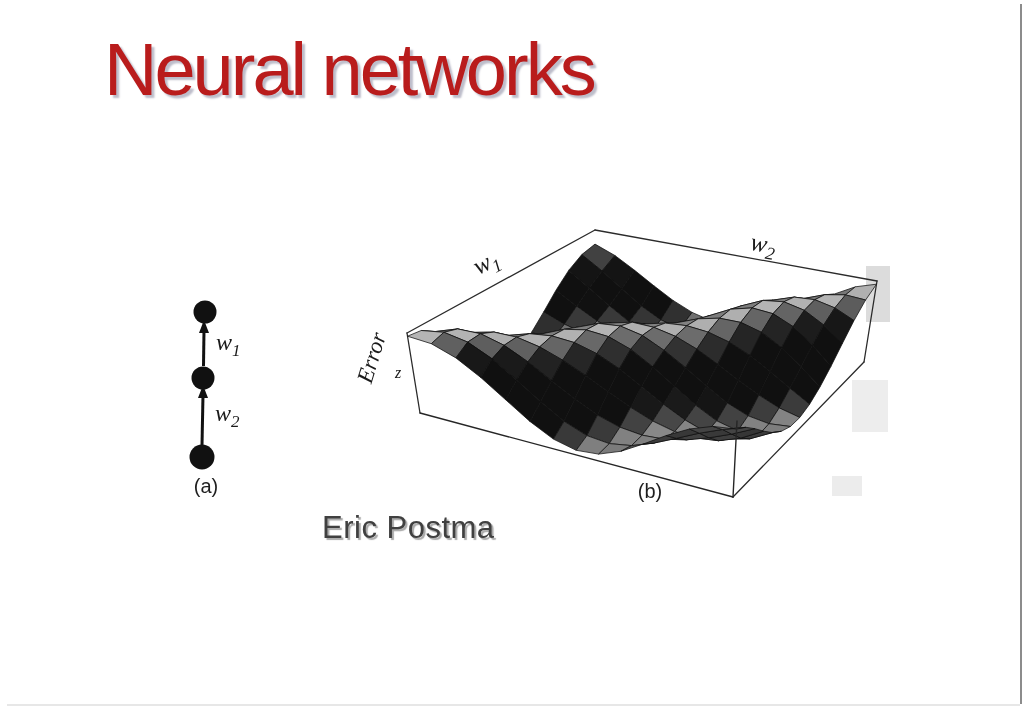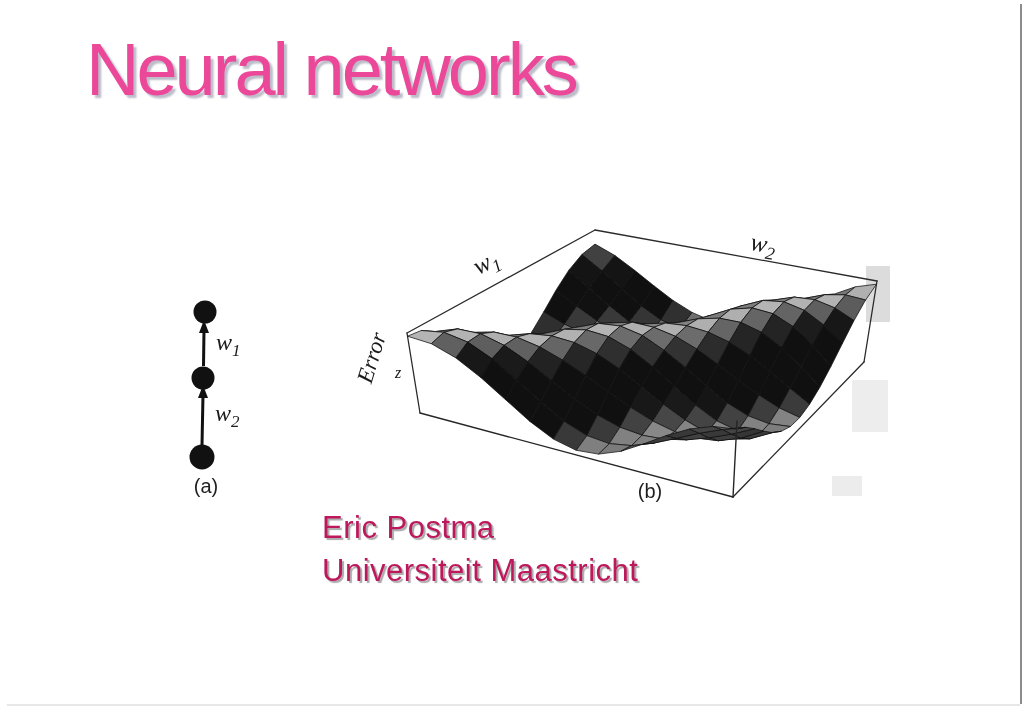--- a/index.html
+++ b/index.html
@@ -7,32 +7,32 @@
     width:1023px;height:708px;position:relative;overflow:hidden;
     background:#ffffff;font-family:"Liberation Sans",sans-serif;
   }
   .slide{position:absolute;inset:0;background:#fff}
   
   .edge-right{position:absolute;right:1px;top:4px;width:2px;height:700px;background:#8c8c8c}
   .edge-bottom{position:absolute;left:7px;right:3px;bottom:2px;height:2px;background:#e7e7e7}
 
   
   .title{
-    position:absolute;left:86px;top:28px;
+    position:absolute;left:104px;top:28px;
     font-size:74px;line-height:83px;letter-spacing:-3px;
-    color:#ec4899;
+    color:#b91c1c;
     text-shadow:3px 3px 2px #bdbdca;
     white-space:nowrap;
   }
 
   
   .authors{
     position:absolute;left:322px;top:506px;
     font-size:31px;line-height:43px;letter-spacing:.5px;
-    color:#be185d;
+    color:#404040;
     text-shadow:2px 2px 1px #a9a9a9;
     white-space:nowrap;
   }
 
   svg{position:absolute;overflow:visible}
   #panelA{left:148px;top:293px}
   #panelB{left:335px;top:218px}
 
   .serif-it{font-family:"Liberation Serif","DejaVu Serif",serif;font-style:italic;fill:#1a1a1a}
   .cap{font-family:"Liberation Sans",sans-serif;fill:#1f1f1f}
@@ -284,18 +284,17 @@
 
     <text class="serif-it" x="152" y="52" font-size="25" text-anchor="middle" transform="rotate(-27 152 46)"><tspan>w</tspan><tspan dy="6" font-size="18">1</tspan></text>
     <text class="serif-it" x="428" y="34" font-size="25" text-anchor="middle" transform="rotate(11 428 28)"><tspan>w</tspan><tspan dy="6" font-size="18">2</tspan></text>
     <text class="serif-it" x="38" y="146" font-size="23" text-anchor="middle" transform="rotate(-73 38 140)">Error</text>
     <text class="serif-it" x="60" y="160" font-size="16" fill="#4a4a4a">z</text>
     <text class="cap" x="315" y="280" font-size="20" text-anchor="middle">(b)</text>
   </svg>
 
   <div class="authors">
     <div>Eric Postma</div>
-    <div>Universiteit Maastricht</div>
   </div>
 
   <div class="edge-right"></div>
   <div class="edge-bottom"></div>
 </div>
 
 </body></html>

